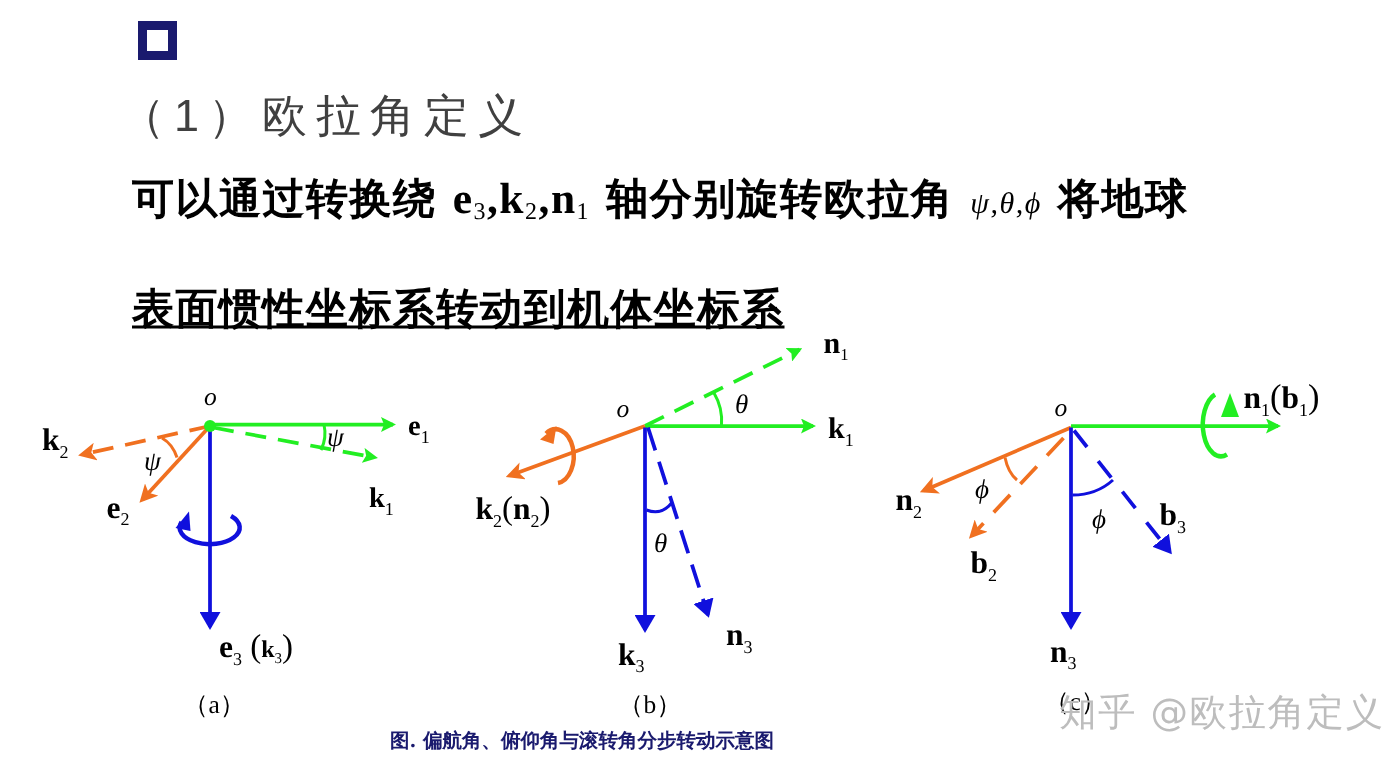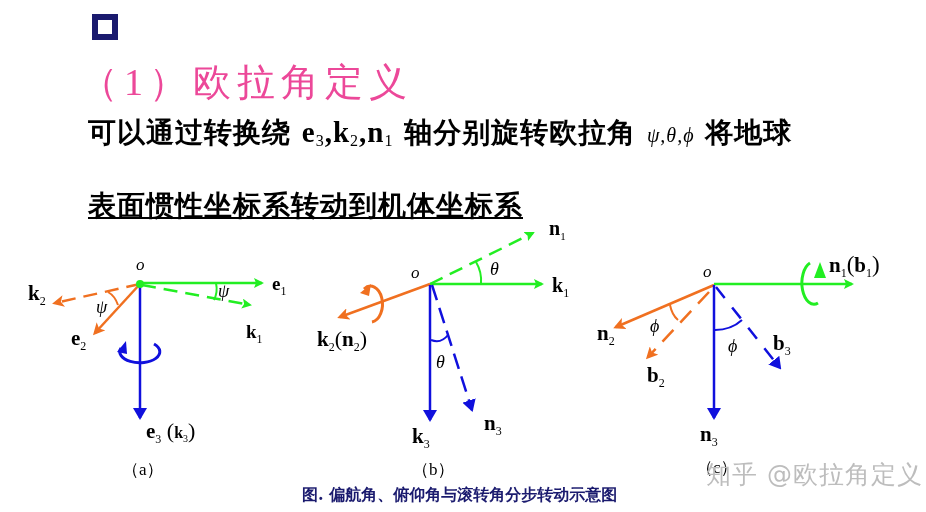--- a/index.html
+++ b/index.html
@@ -1,32 +1,32 @@
 <!DOCTYPE html>
 <html><head>
 <meta charset="utf-8">
 <style>
   html, body { margin:0; padding:0; background:#ffffff; }
   body { width:926px; height:512px; position:relative; overflow:hidden;
          font-family:"DejaVu Serif","Liberation Serif",serif; }
   .title-row { position:absolute; left:92px; top:4px; height:46px; display:flex; align-items:center; }
   .title-box { width:26px; height:26px; border:6px solid #1a1a6e; box-sizing:border-box; margin-right:14px; }
   .title-text { font-family:"DejaVu Serif","Liberation Serif",serif; font-size:38px; color:#1a1a6e; letter-spacing:2px; }
-  .subtitle { position:absolute; left:80px; top:57px; font-size:38px; color:#ec4899; letter-spacing:6px;
-              font-family:Liberation Serif, serif; }
+  .subtitle { position:absolute; left:80px; top:57px; font-size:30px; color:#404040; letter-spacing:6px;
+              font-family:Liberation Sans, sans-serif; }
   .para { position:absolute; left:88px; font-size:28px; color:#000; letter-spacing:1px;
           font-family:"DejaVu Serif","Liberation Serif",serif; font-weight:bold; white-space:nowrap; }
   .para.l1 { top:114px; }
   .para.l2 { top:187px;text-decoration:underline; }
   .para .math { font-family:"Liberation Serif","DejaVu Serif",serif; font-weight:bold; font-size:29px; }
   .para .greek { font-family:"Liberation Serif","DejaVu Serif",serif; font-style:italic; font-weight:normal; font-size:20px; }
   .para sub { font-size:16px; font-weight:normal; vertical-align:-4px; }
   svg#diagram { position:absolute; left:0; top:0; }
-  .caption { position:absolute; left:260px; top:485px; font-size:16px; font-weight:bold; color:#1a1a6e;
-             font-family:"DejaVu Serif","Liberation Serif",serif;margin-left:42px; }
+  .caption { position:absolute; left:260px; top:485px; font-size:13px; font-weight:bold; color:#1a1a6e;
+             font-family:"DejaVu Serif","Liberation Serif",serif; }
   .watermark { position:absolute; left:706px; top:458px; font-size:25px; color:#bdbdbd;
                font-family:"DejaVu Sans","Liberation Sans",sans-serif; letter-spacing:1px; }
   .lbl { font-family:"Liberation Serif","DejaVu Serif",serif; }
 </style>
 </head>
 <body>
 
 <div class="title-row">
   <div class="title-box"></div>
 </div>

